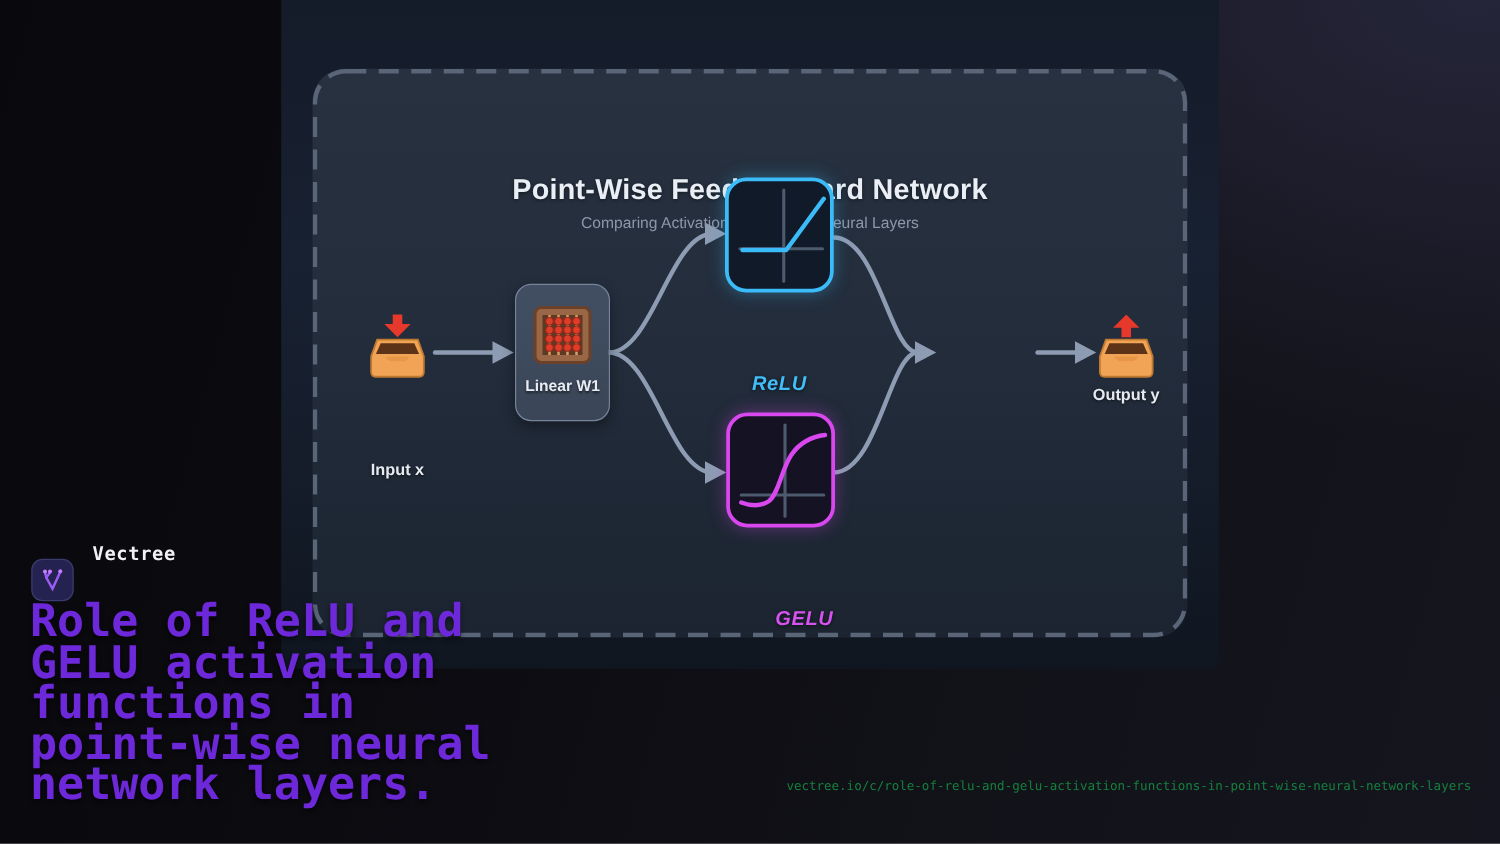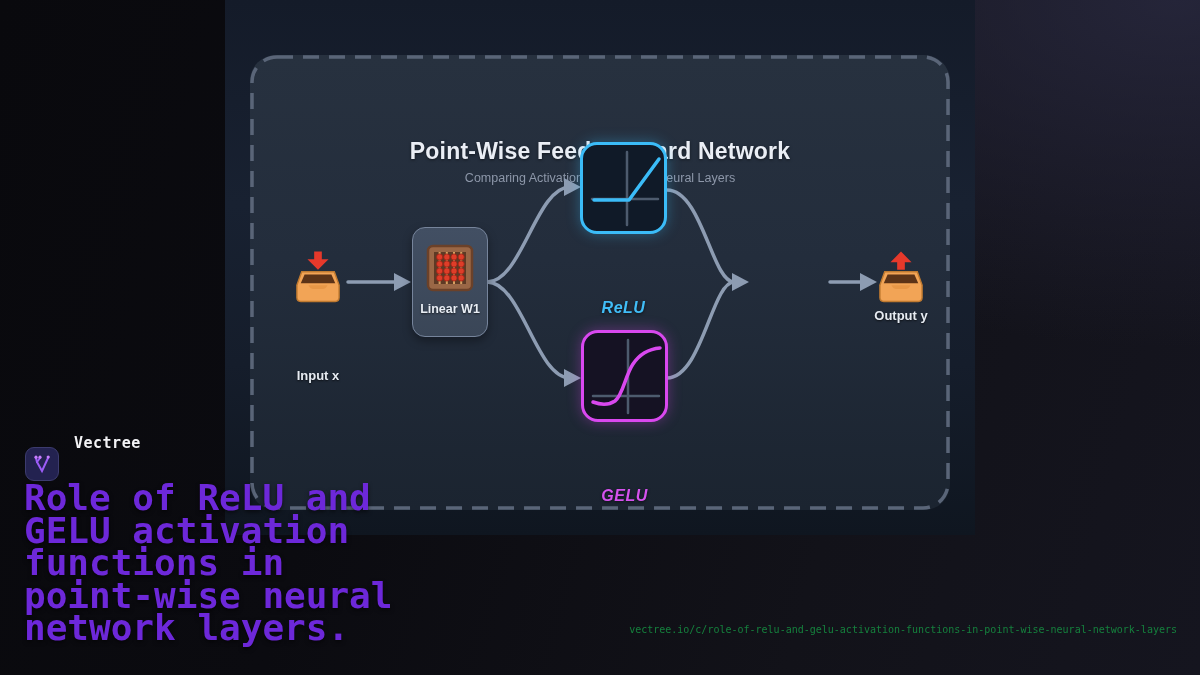--- a/index.html
+++ b/index.html
@@ -77,21 +77,21 @@
     left:331px; top:275px; background:#151223;
     border:3.5px solid #d948ef; box-shadow:0 0 14px rgba(217,70,239,.35);
   }
   .act-label {
     position:absolute; width:87px; text-align:center;
     font-size:16px; font-weight:bold; letter-spacing:.5px;
     text-shadow:0 1px 3px rgba(0,0,0,.6);
     font-style:italic;
   }
   #relu-label { left:330px; top:244px; color:#41bdf7; }
-  #gelu-label { left:331px; top:432px; color:#d552ee; }
+  #gelu-label { left:350px; top:432px; color:#d552ee; }
 
   
   .brand-logo {
     position:absolute; left:25px; top:447px; width:34px; height:34px;
     background:#232250; border:1px solid #3c3b6e; border-radius:9px;
     display:flex; align-items:center; justify-content:center;
   }
   .brand-name {
     position:absolute; left:74px; top:434px;
     font-family:"DejaVu Sans Mono", monospace;

